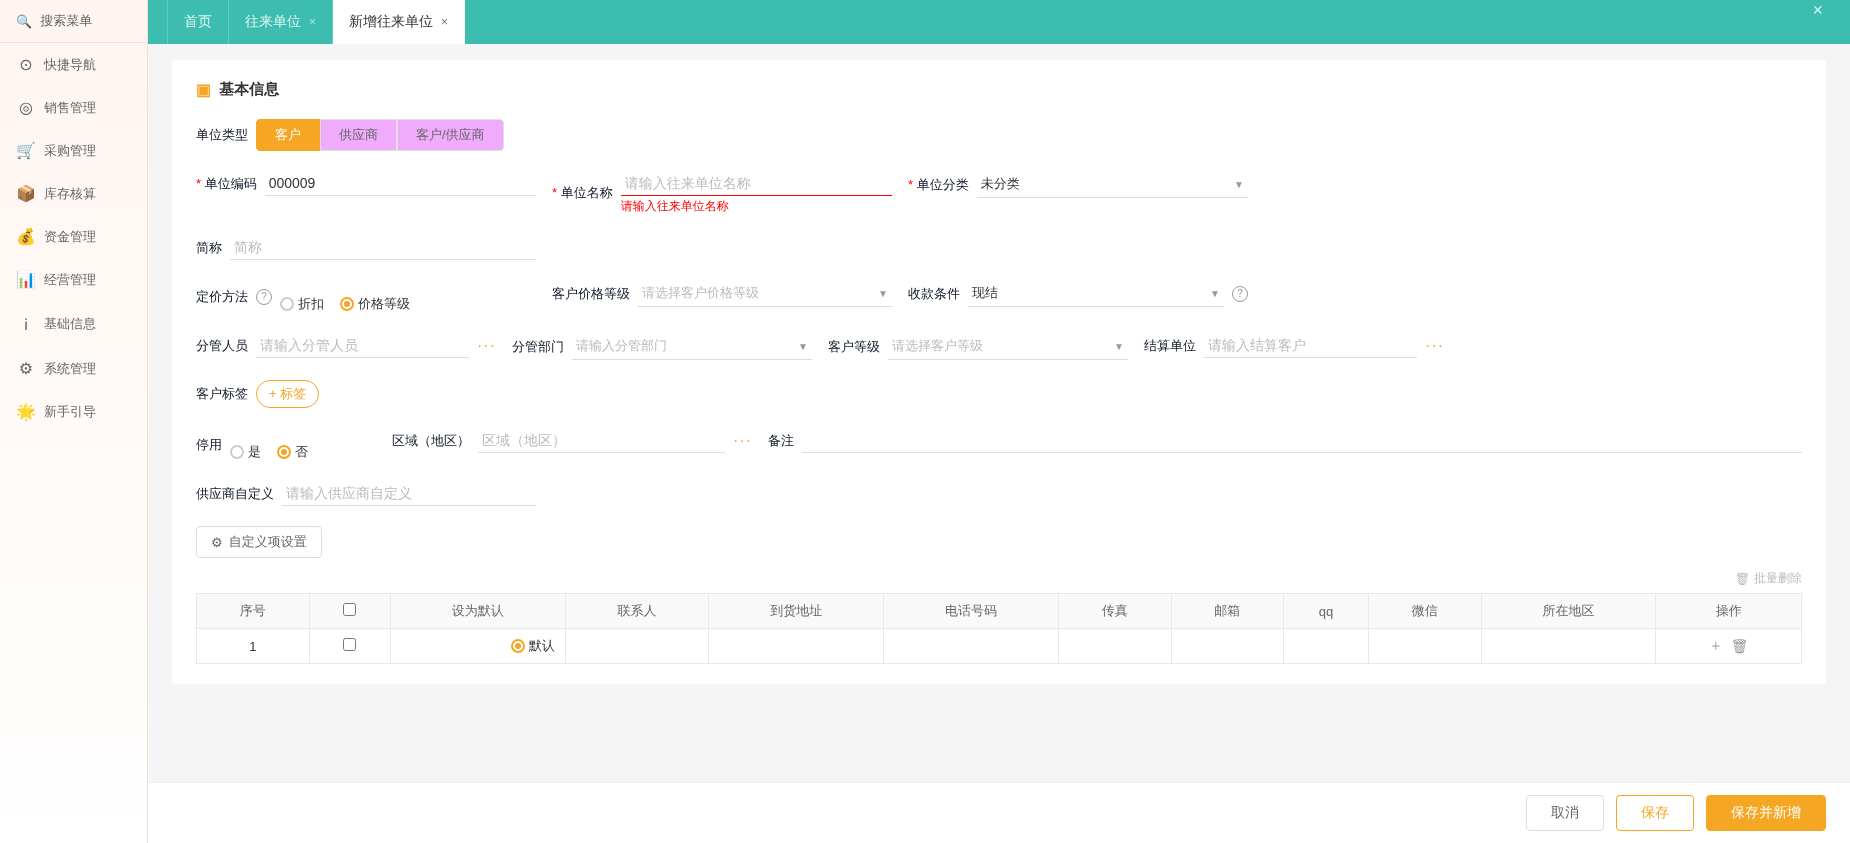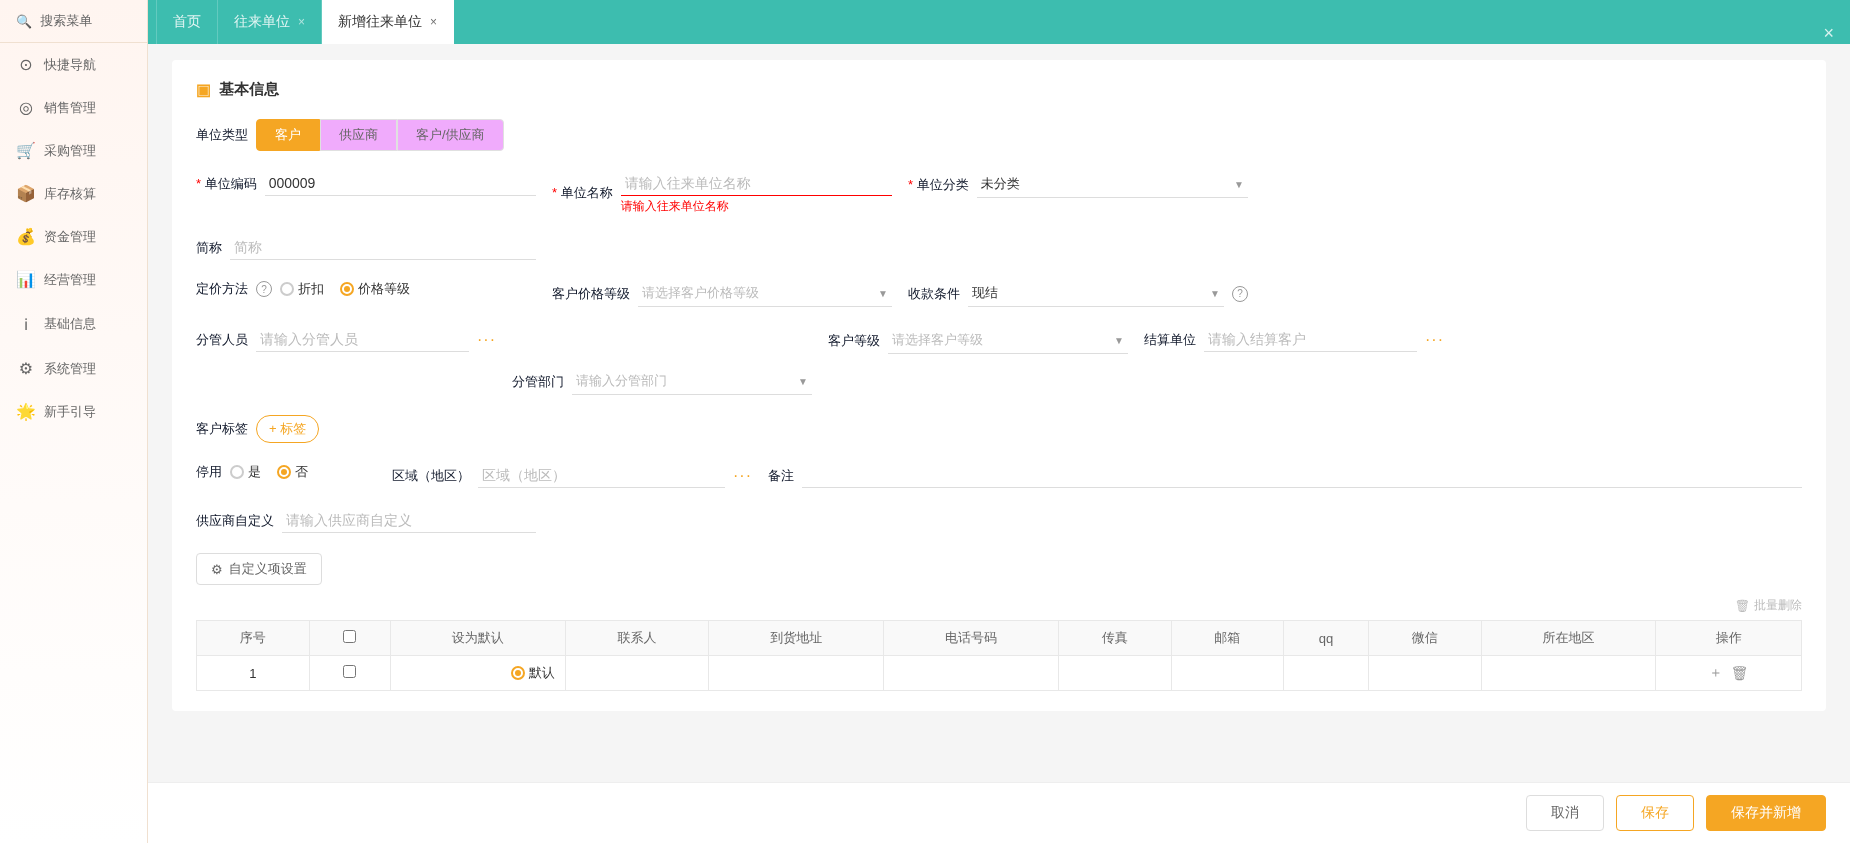--- a/index.html
+++ b/index.html
@@ -32,23 +32,23 @@
       flex: 1;
       display: flex;
       flex-direction: column;
       overflow: hidden;
     }
 
     
     .tab-bar {
       background: #3dbdaf;
       display: flex;
-      align-items: flex-end;
+      align-items: flex-start;
       height: 44px;
-      padding: 0 8px;
+      padding: 0 19px;
       flex-shrink: 0;
     }
     .tab-item {
       padding: 0 16px;
       height: 44px;
       display: flex;
       align-items: center;
       gap: 8px;
       cursor: pointer;
       color: rgba(255,255,255,0.85);
@@ -181,21 +181,21 @@
       border-bottom: 1px solid #ddd;
       padding: 4px 4px;
       cursor: pointer;
       gap: 4px;
     }
     .form-select-text { flex: 1; font-size: 13px; color: #333; }
     .form-select-text.placeholder { color: #bbb; }
     .form-select-arrow { color: #999; font-size: 10px; }
 
     
-    .radio-group { display: flex; gap: 16px; align-items: flex-end; }
+    .radio-group { display: flex; gap: 16px; align-items: flex-end; margin-top: 15px; }
     .radio-item { display: flex; align-items: center; gap: 4px; cursor: pointer; font-size: 13px; color: #333; }
     .radio-circle {
       width: 14px; height: 14px;
       border-radius: 50%;
       border: 2px solid #ccc;
       display: flex; align-items: center; justify-content: center;
     }
     .radio-circle.checked {
       border-color: #f5a623;
     }
@@ -477,21 +477,21 @@
           <span class="help-icon">?</span>
         </div>
       </div>
 
       <div class="form-row">
         <div class="form-field" style="flex: 1; min-width: 200px; max-width: 300px;">
           <span class="form-label">分管人员</span>
           <input class="form-input" type="text" placeholder="请输入分管人员" style="">
           <span class="more-dots">···</span>
         </div>
-        <div class="form-field" style="flex: 1; min-width: 200px; max-width: 300px; margin-top: 41px;">
+        <div class="form-field" style="flex: 1; min-width: 200px; max-width: 300px;">
           <span class="form-label">分管部门</span>
           <div class="form-select">
             <span class="form-select-text placeholder">请输入分管部门</span>
             <span class="form-select-arrow">▼</span>
           </div>
         </div>
         <div class="form-field" style="flex: 1; min-width: 200px; max-width: 300px;">
           <span class="form-label">客户等级</span>
           <div class="form-select">
             <span class="form-select-text placeholder">请选择客户等级</span>

